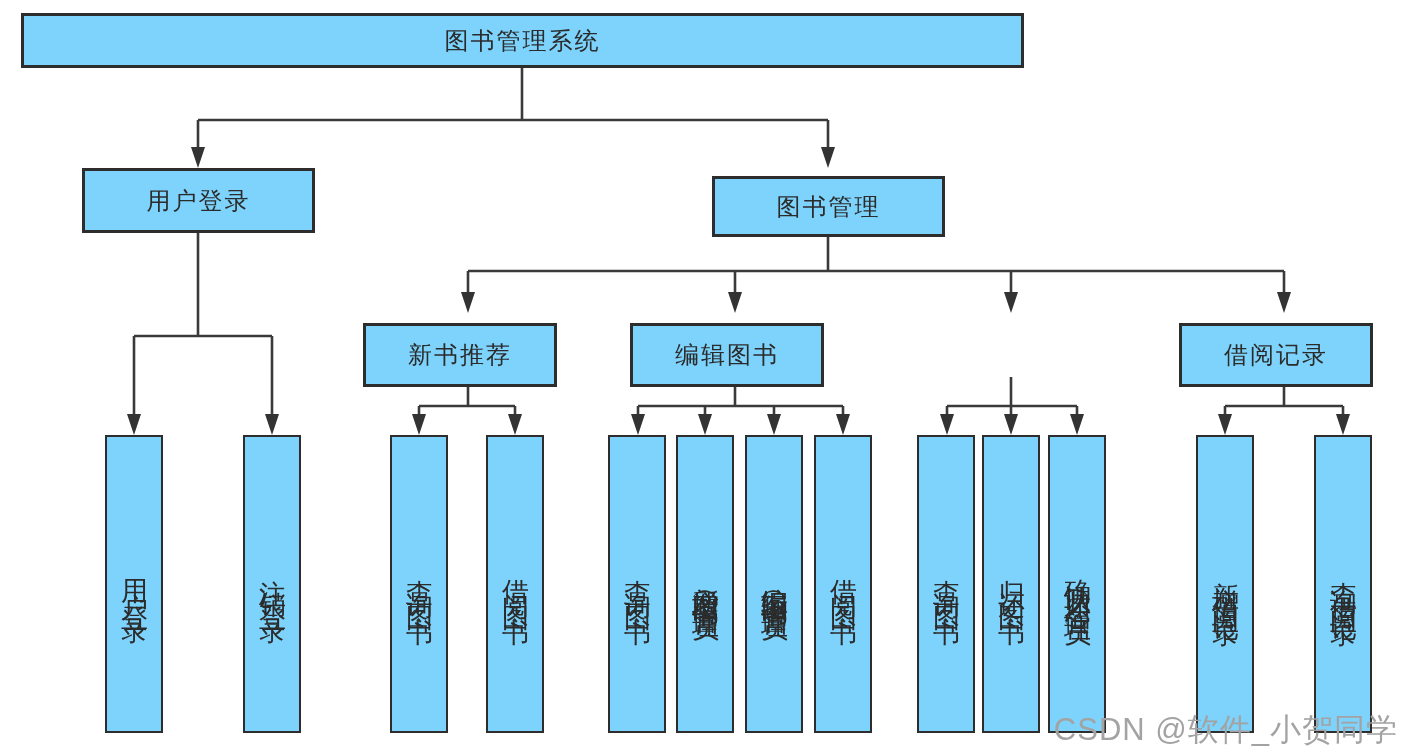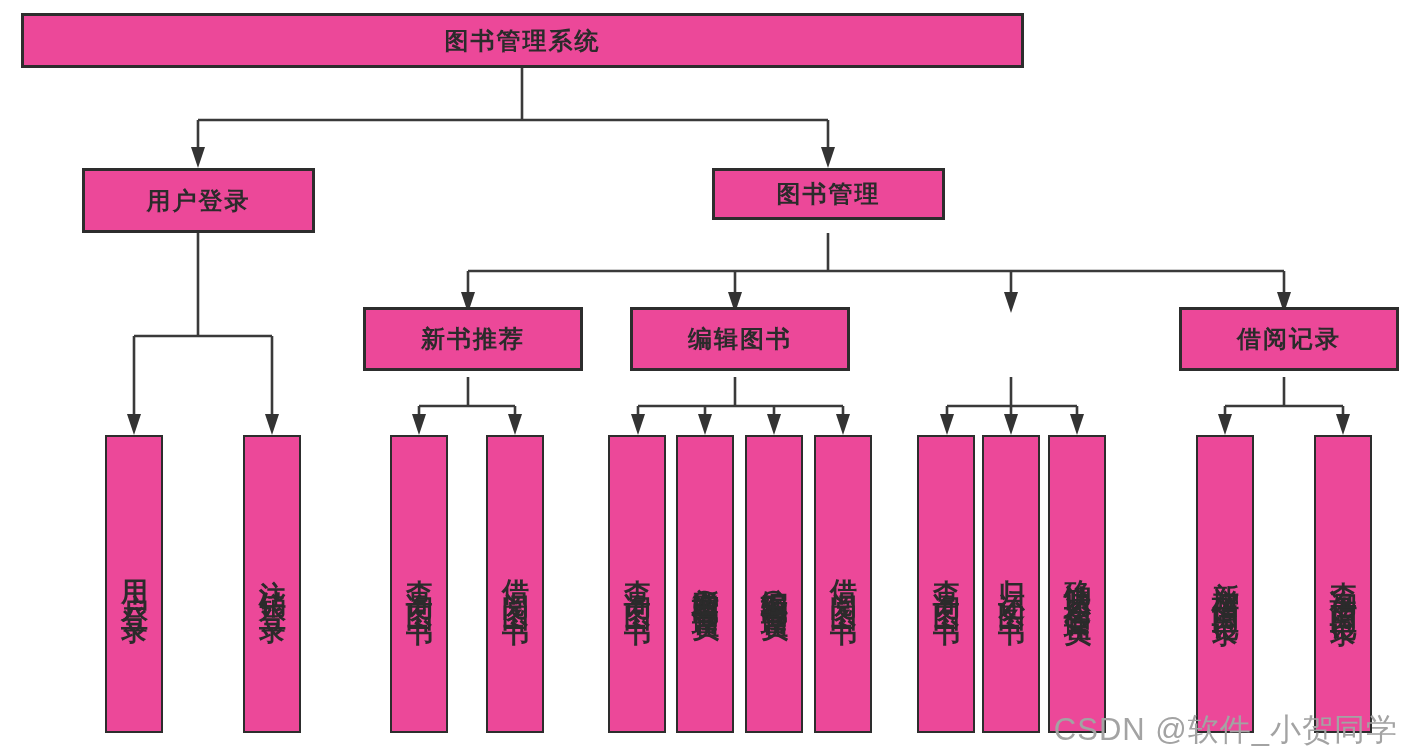--- a/index.html
+++ b/index.html
@@ -17,40 +17,39 @@
   }
   #connectors {
     position: absolute;
     left: 0; top: 0;
     width: 1405px;
     height: 747px;
     pointer-events: none;
   }
   .box {
     position: absolute;
-    background: #ec4899;
+    background: #7dd3fc;
     border: 3px solid #2d2d2d;
     box-sizing: border-box;
     display: flex;
     align-items: center;
     justify-content: center;
     color: #2b2b2b;
     font-size: 24px;
     letter-spacing: 2px;
     text-align: left;
     white-space: nowrap;
-    font-weight: bold;
   }
   
   #n-root  { left: 21px;  top: 13px;  width: 1003px; height: 55px; }
   
   #n-userlogin { left: 82px;  top: 168px; width: 233px; height: 65px; }
-  #n-bookmgmt  { left: 712px; top: 168px; width: 233px; height: 52px; }
+  #n-bookmgmt  { left: 712px; top: 176px; width: 233px; height: 61px; }
   
-  .lvl3 { top: 307px; width: 220px; height: 64px; }
+  .lvl3 { top: 323px; width: 194px; height: 64px; }
   #n-newbook  { left: 363px;  }
   #n-borrow   { left: 630px;  }
   #n-current  { left: 906px;  }
   #n-records  { left: 1179px; }
   
   .leaf {
     top: 435px;
     width: 58px;
     height: 298px;
     border-width: 2.5px;

